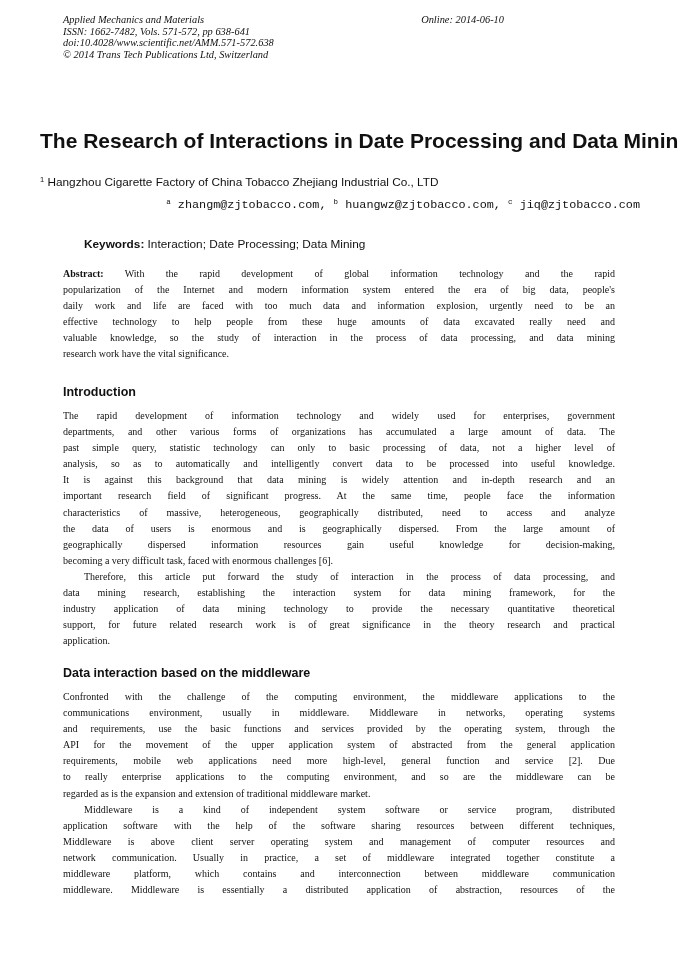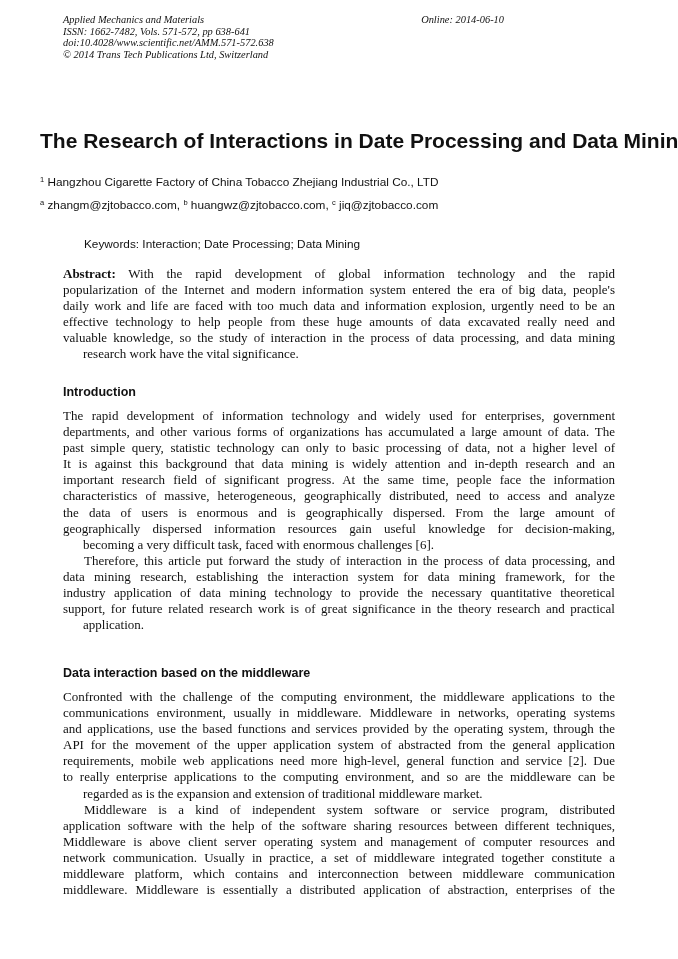--- a/index.html
+++ b/index.html
@@ -8,29 +8,29 @@
 
   .hdr { position: absolute; font-family: "Liberation Serif", serif; font-style: italic; font-size: 10.4px; line-height: 11.6px; color: #111; }
   .hdr-left { left: 63px; top: 14px; }
   .hdr-right { right: 62px; top: 14px; }
   .hdr-line { white-space: nowrap; }
 
   .title { position: absolute; left: 40px; width: 600px; top: 96px; text-align: right; font-family: "Liberation Sans", sans-serif; font-weight: bold; font-size: 21px; line-height: 18px; white-space: nowrap; margin-top: 36px; }
   .authors { position: absolute; left: 40px; width: 600px; top: 138px; text-align: center; font-family: "Liberation Sans", sans-serif; font-size: 15.4px; line-height: 18px; white-space: nowrap; }
   .authors sup { font-size: 9px; vertical-align: 6px; line-height: 0; }
   .affil { position: absolute; left: 40px; width: 600px; top: 175px; text-align: left; font-family: "Liberation Sans", sans-serif; font-size: 11.8px; line-height: 14px; white-space: nowrap; }
-  .emails { position: absolute; left: 40px; width: 600px; top: 198px; text-align: left; font-family: Liberation Sans, sans-serif; font-size: 11.8px; line-height: 14px; white-space: nowrap; }
+  .emails { position: absolute; left: 40px; width: 600px; top: 198px; text-align: right; font-family: Liberation Mono, monospace; font-size: 11.8px; line-height: 14px; white-space: nowrap; }
   .affil sup, .emails sup { font-size: 7.5px; vertical-align: 4px; line-height: 0; }
 
   .keywords { position: absolute; left: 63px; top: 237px; font-family: "Liberation Sans", sans-serif; font-size: 11.8px; line-height: 14px; white-space: nowrap; }
-  .keywords b { font-weight: normal; padding-left: 21px; }
+  .keywords b { font-weight: bold; padding-left: 21px; }
 
-  .body-text { position: absolute; left: 63px; width: 552px; font-family: "Liberation Serif", serif; font-size: 13px; line-height: 16.1px; text-align: justify; color: #111; }
+  .body-text { position: absolute; left: 63px; width: 552px; font-family: "Liberation Serif", serif; font-size: 10px; line-height: 16.1px; text-align: justify; color: #111; }
   .body-text .ln { display: block; text-align: justify; text-align-last: justify; white-space: nowrap; height: 16.1px; }
-  .body-text .ln.last { text-align-last: left; margin-left: 20px; }
+  .body-text .ln.last { text-align-last: left; }
   .body-text .ln.indent { padding-left: 21px; }
 
   .abstract { top: 266px; }
   .abstract b { font-weight: bold; }
 
   .section-heading { position: absolute; left: 63px; font-family: Liberation Sans, sans-serif; font-weight: bold; font-size: 12.5px; line-height: 15px; white-space: nowrap; }
   .h-intro { top: 385px; }
   .h-middleware { top: 666px; }
 
   .intro { top: 408px; }
@@ -77,44 +77,45 @@
     <span class="ln">valuable knowledge, so the study of interaction in the process of data processing, and data mining</span>
     <span class="ln last">research work have the vital significance.</span>
   </div>
 
   <div class="section-heading h-intro">Introduction</div>
 
   <div class="body-text intro">
     <span class="ln">The rapid development of information technology and widely used for enterprises, government</span>
     <span class="ln">departments, and other various forms of organizations has accumulated a large amount of data. The</span>
     <span class="ln">past simple query, statistic technology can only to basic processing of data, not a higher level of</span>
+    <span class="ln">analysis, so as to automatically and intelligently convert data to be processed into useful knowledge.</span>
     <span class="ln">It is against this background that data mining is widely attention and in-depth research and an</span>
     <span class="ln">important research field of significant progress. At the same time, people face the information</span>
     <span class="ln">characteristics of massive, heterogeneous, geographically distributed, need to access and analyze</span>
     <span class="ln">the data of users is enormous and is geographically dispersed. From the large amount of</span>
     <span class="ln">geographically dispersed information resources gain useful knowledge for decision-making,</span>
     <span class="ln last">becoming a very difficult task, faced with enormous challenges [6].</span>
     <span class="ln indent">Therefore, this article put forward the study of interaction in the process of data processing, and</span>
     <span class="ln">data mining research, establishing the interaction system for data mining framework, for the</span>
     <span class="ln">industry application of data mining technology to provide the necessary quantitative theoretical</span>
     <span class="ln">support, for future related research work is of great significance in the theory research and practical</span>
     <span class="ln last">application.</span>
   </div>
 
   <div class="section-heading h-middleware">Data interaction based on the middleware</div>
 
   <div class="body-text middle">
     <span class="ln">Confronted with the challenge of the computing environment, the middleware applications to the</span>
     <span class="ln">communications environment, usually in middleware. Middleware in networks, operating systems</span>
-    <span class="ln">and applications, use the based functions and services provided by the operating system, through the</span>
+    <span class="ln">and requirements, use the basic functions and services provided by the operating system, through the</span>
     <span class="ln">API for the movement of the upper application system of abstracted from the general application</span>
     <span class="ln">requirements, mobile web applications need more high-level, general function and service [2]. Due</span>
     <span class="ln">to really enterprise applications to the computing environment, and so are the middleware can be</span>
     <span class="ln last">regarded as is the expansion and extension of traditional middleware market.</span>
     <span class="ln indent">Middleware is a kind of independent system software or service program, distributed</span>
     <span class="ln">application software with the help of the software sharing resources between different techniques,</span>
     <span class="ln">Middleware is above client server operating system and management of computer resources and</span>
     <span class="ln">network communication. Usually in practice, a set of middleware integrated together constitute a</span>
     <span class="ln">middleware platform, which contains and interconnection between middleware communication</span>
-    <span class="ln">middleware. Middleware is essentially a distributed application of abstraction, enterprises of the</span>
+    <span class="ln">middleware. Middleware is essentially a distributed application of abstraction, resources of the</span>
   </div>
 
 </div>
 
 </body></html>

